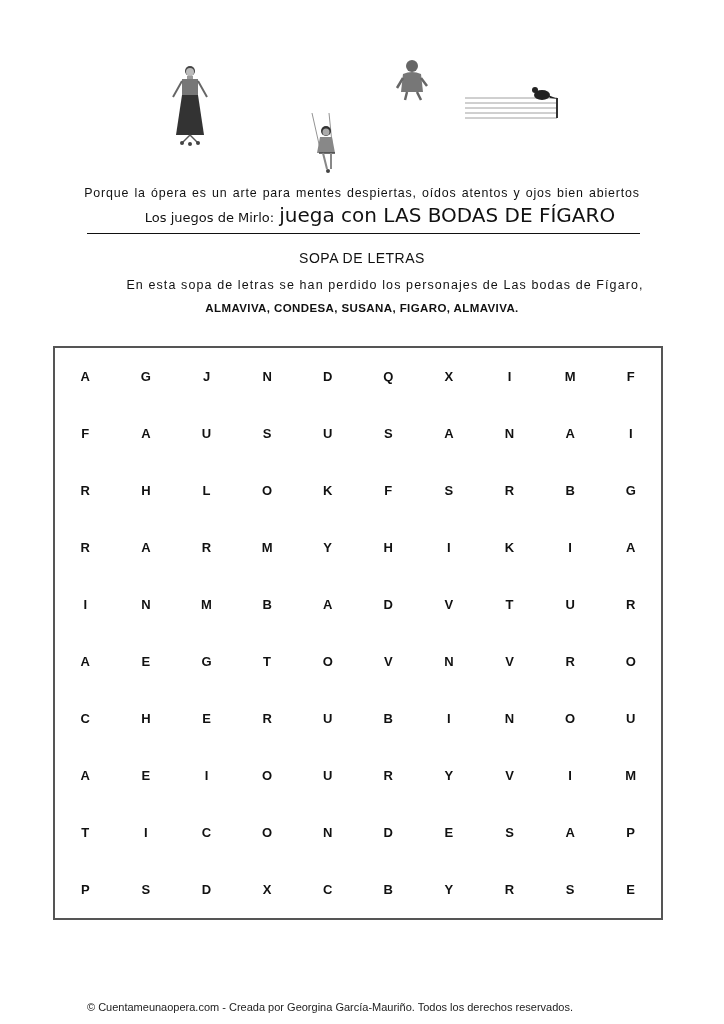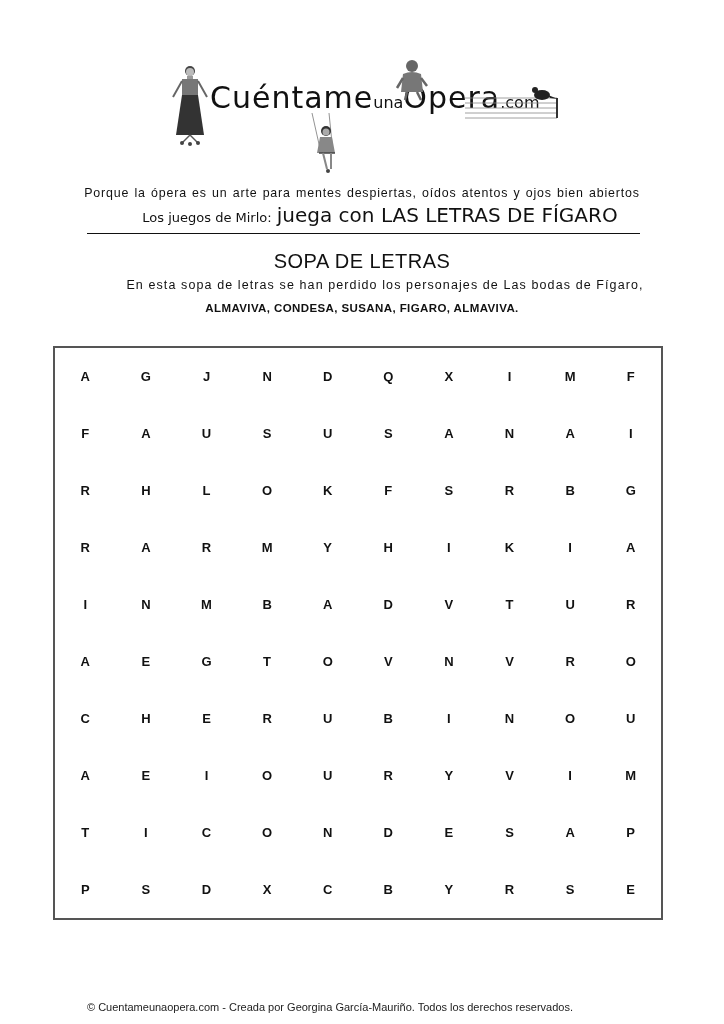--- a/index.html
+++ b/index.html
@@ -6,21 +6,21 @@
   body { width:724px; height:1024px; position:relative; overflow:hidden; font-family:"DejaVu Sans", sans-serif; color:#111; }
   .logo { position:absolute; left:165px; top:58px; width:410px; height:120px; }
   .logo-text { position:absolute; left:45px; top:22px; font-family:"DejaVu Sans", sans-serif; font-size:30px; letter-spacing:1px; color:#111; white-space:nowrap; }
   .logo-text .small { font-size:16px; letter-spacing:0; }
   .logo-text .dot { font-size:16px; letter-spacing:0; }
   .tagline { position:absolute; left:0; width:724px; top:185px; text-align:center; font-family:"Liberation Sans Narrow","Liberation Sans", sans-serif; font-size:13.5px; letter-spacing:0.9px; word-spacing:1px; color:#111; transform:scaleX(0.92); }
   .games-line { position:absolute; left:0; width:724px; top:203px; text-align:center; white-space:nowrap; }
   .games-line .pre { font-family:"DejaVu Sans", sans-serif; font-size:13px;margin-left:36px; }
   .games-line .big { font-family:"DejaVu Sans", sans-serif; font-size:20px; }
   .rule { position:absolute; left:87px; top:233px; width:553px; height:1px; background:#111; }
-  .title { position:absolute; left:0; width:724px; top:250px; text-align:center; font-family:"Liberation Sans", sans-serif; font-size:20px; letter-spacing:0.5px; color:#111; }
+  .title { position:absolute; left:0; width:724px; top:250px; text-align:center; font-family:"Liberation Sans", sans-serif; font-size:14px; letter-spacing:0.5px; color:#111; }
   .intro { position:absolute; left:0; width:724px; top:278px; text-align:center; font-family:"Liberation Sans", sans-serif; font-size:12.5px; letter-spacing:1.1px; color:#111;padding-left:23px; }
   .names { position:absolute; left:0; width:724px; top:302px; text-align:center; font-family:"Liberation Sans", sans-serif; font-weight:bold; font-size:11.5px; letter-spacing:0.4px; color:#111; }
   .grid-box { position:absolute; left:53px; top:346px; width:606px; height:570px; border:2px solid #555; box-sizing:content-box; }
   .grid { position:absolute; left:0; top:0; width:606px; height:570px; display:grid; grid-template-columns:repeat(10, 1fr); grid-template-rows:repeat(10, 1fr); padding:0 0 0 0; }
   .cell { display:flex; align-items:center; justify-content:center; font-family:"Liberation Sans", sans-serif; font-weight:bold; font-size:13px; color:#111; }
   .footer { position:absolute; left:0; width:660px; top:1001px; text-align:center; font-family:"Liberation Sans", sans-serif; font-size:11px; color:#222; }
 </style>
 </head>
 <body>
 
@@ -33,23 +33,20 @@
     <rect x="12" y="16" width="16" height="16" fill="#777"></rect>
     <line x1="12" y1="18" x2="3" y2="34" stroke="#666" stroke-width="2"></line>
     <line x1="28" y1="18" x2="37" y2="34" stroke="#666" stroke-width="2"></line>
     <path d="M12 32 L28 32 L34 72 L6 72 Z" fill="#333"></path>
     <line x1="20" y1="72" x2="12" y2="80" stroke="#555" stroke-width="1.5"></line>
     <line x1="20" y1="72" x2="28" y2="80" stroke="#555" stroke-width="1.5"></line>
     <circle cx="12" cy="80" r="2" fill="#444"></circle>
     <circle cx="28" cy="80" r="2" fill="#444"></circle>
     <circle cx="20" cy="81" r="2" fill="#444"></circle>
   </svg>
-  <div class="logo-text">
-    <span>Cuéntame</span><span class="small">una</span><span>Ópera</span><span class="dot">.com</span>
-  </div>
 
   <svg style="position:absolute;left:300px;top:32px;" width="100" height="30" viewBox="0 0 100 30">
     <line x1="0" y1="8" x2="92" y2="8" stroke="#888" stroke-width="0.8"></line>
     <line x1="0" y1="13" x2="92" y2="13" stroke="#888" stroke-width="0.8"></line>
     <line x1="0" y1="18" x2="92" y2="18" stroke="#888" stroke-width="0.8"></line>
     <line x1="0" y1="23" x2="92" y2="23" stroke="#888" stroke-width="0.8"></line>
     <line x1="0" y1="28" x2="92" y2="28" stroke="#888" stroke-width="0.8"></line>
     <line x1="92" y1="8" x2="92" y2="28" stroke="#333" stroke-width="2"></line>
   </svg>
 
@@ -78,21 +75,21 @@
     <line x1="16" y1="40" x2="20" y2="56" stroke="#888" stroke-width="2"></line>
     <line x1="24" y1="40" x2="24" y2="56" stroke="#888" stroke-width="2"></line>
     <circle cx="21" cy="58" r="2" fill="#444"></circle>
   </svg>
 </div>
 
 <div class="tagline">Porque la ópera es un arte para mentes despiertas, oídos atentos y ojos bien abiertos</div>
 
 <div class="games-line">
   <span class="pre">Los juegos de Mirlo:</span>
-  <span class="big">juega con LAS LETRAS DE FÍGARO</span>
+  <span class="big">juega con LAS BODAS DE FÍGARO</span>
 </div>
 <div class="rule"></div>
 
 <div class="title">SOPA DE LETRAS</div>
 <div class="intro">En esta sopa de letras se han perdido los personajes de Las bodas de Fígaro,</div>
 <div class="names">ALMAVIVA, CONDESA, SUSANA, FIGARO, ALMAVIVA.</div>
 
 <div class="grid-box">
   <div class="grid" id="grid">
       <div class="cell">A</div>

